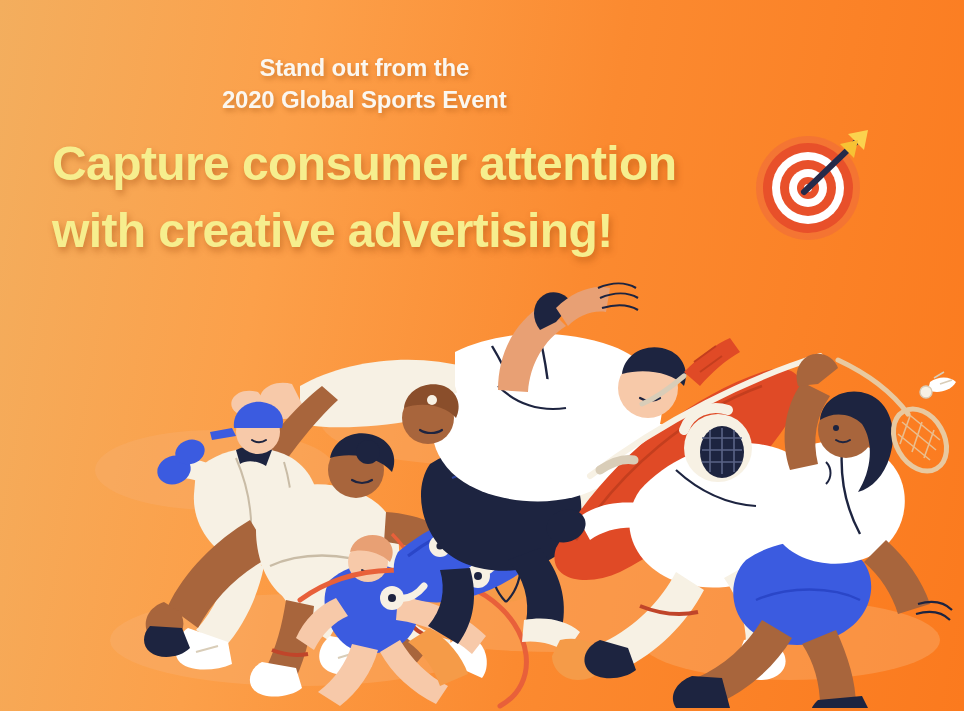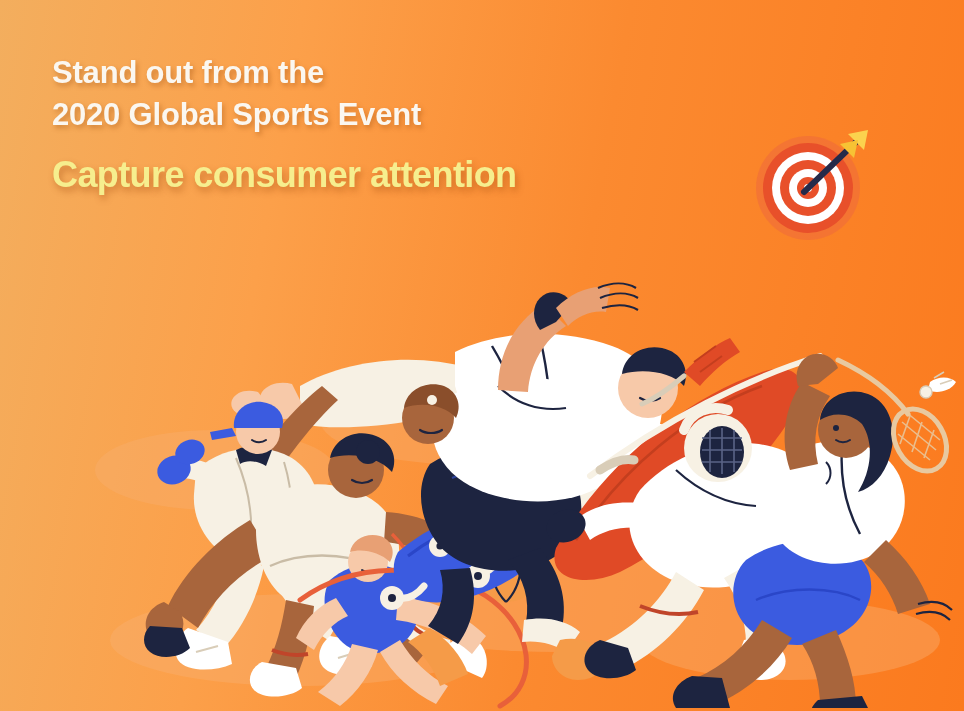--- a/index.html
+++ b/index.html
@@ -22,33 +22,34 @@
   }
 
   
   .copy-block {
     position: absolute;
     left: 52px;
     top: 52px;
     z-index: 6;
   }
   .kicker-line {
-    font-size: 31px;
+    font-size: 24px;
     font-weight: 700;
     line-height: 1.34;
     color: #FBF7F0;
     letter-spacing: -0.2px;
     text-shadow: 2px 3px 5px rgba(150, 70, 10, 0.38);
     white-space: nowrap;
+    text-align: center;
   }
   .headline-wrap {
     margin-top: 15px;
   }
   .headline-line {
-    font-size: 36px;
+    font-size: 48px;
     font-weight: 700;
     line-height: 1.38;
     color: #F6EE8E;
     letter-spacing: -0.6px;
     text-shadow: 2px 4px 7px rgba(150, 62, 8, 0.42);
     white-space: nowrap;
   }
 
   
   .dartboard {
@@ -389,16 +390,17 @@
     <path d="M52 64 L 104 14" stroke="#252A4A" stroke-width="6" stroke-linecap="round"></path>
     <path d="M96 6 L 116 2 L 112 22 Z" fill="#FBD34E"></path>
     <path d="M88 16 L 106 12 L 102 30 Z" fill="#F7C234"></path>
   </svg>
 
   <div class="copy-block">
     <div class="kicker-line">Stand out from the</div>
     <div class="kicker-line">2020 Global Sports Event</div>
     <div class="headline-wrap">
       <div class="headline-line">Capture consumer attention</div>
+      <div class="headline-line">with creative advertising!</div>
     </div>
   </div>
 
 </div>
 
 </body></html>

